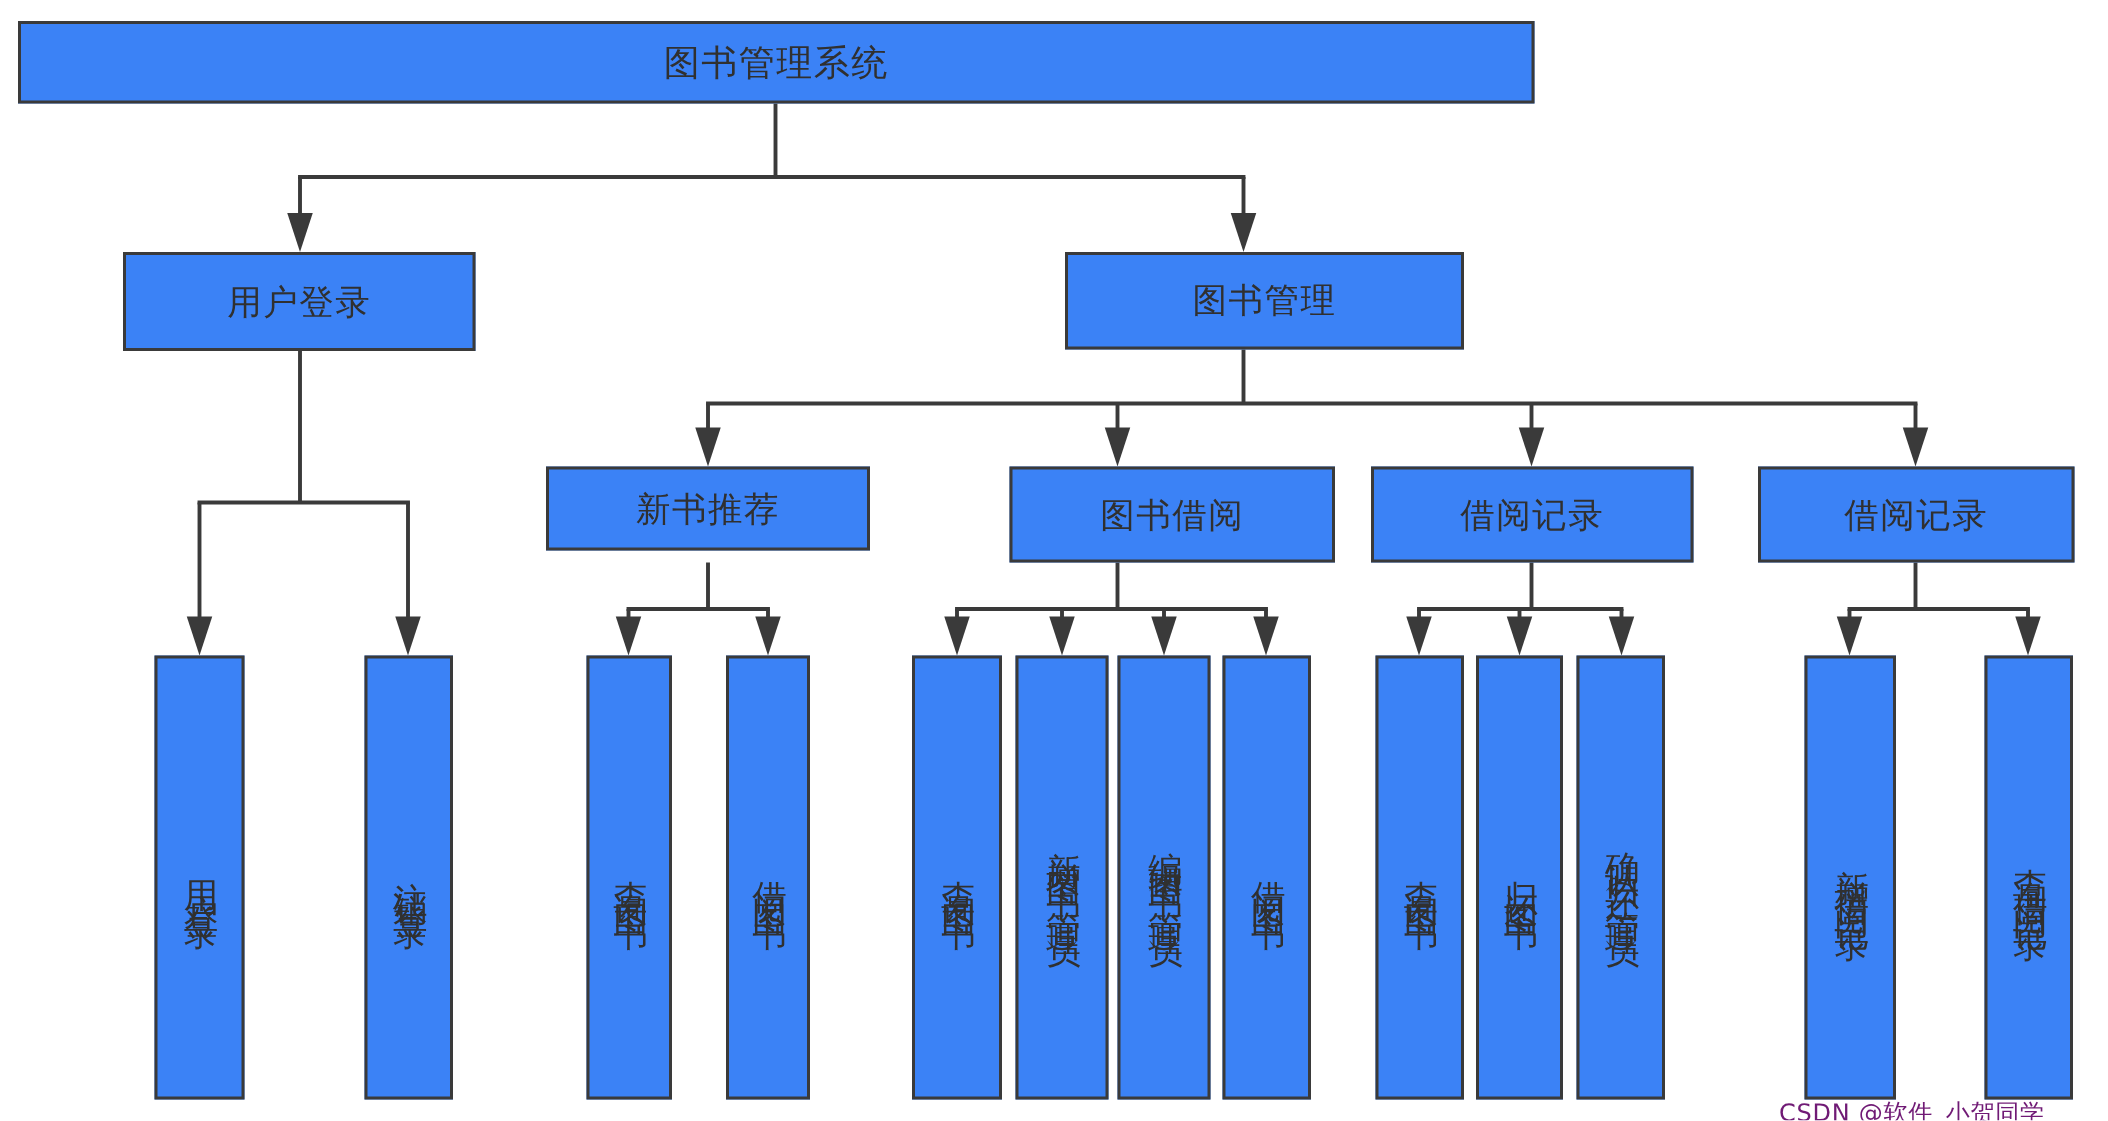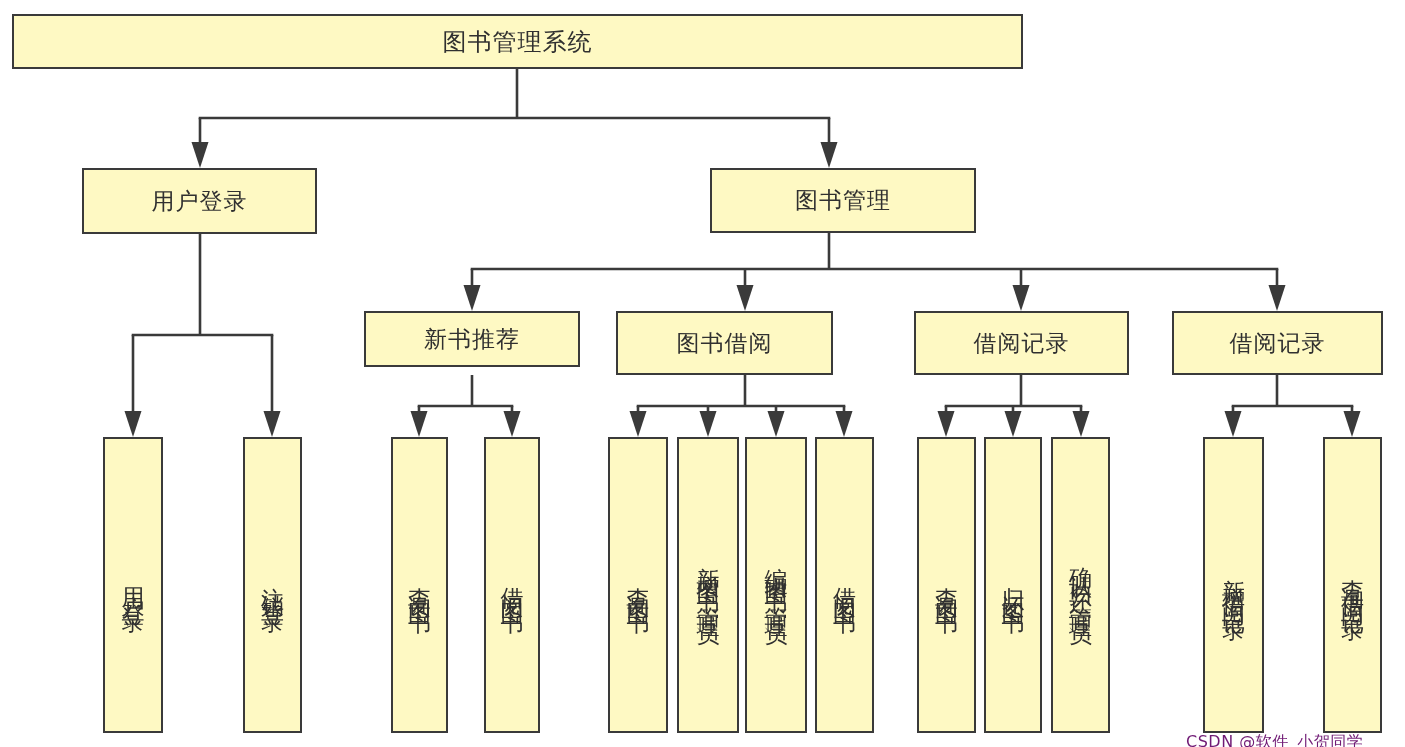--- a/index.html
+++ b/index.html
@@ -18,21 +18,21 @@
   .connectors {
     position: absolute;
     left: 0; top: 0;
     width: 1405px;
     height: 747px;
     z-index: 1;
   }
   .box {
     position: absolute;
     box-sizing: border-box;
-    background: #fef9c3;
+    background: #3b82f6;
     border: 2.5px solid #3a3a3a;
     display: flex;
     align-items: center;
     justify-content: center;
     color: #303030;
     z-index: 2;
   }
   .hbox span {
     font-size: 23px;
     letter-spacing: 1px;
@@ -126,21 +126,21 @@
   <div class="box hbox" style="left:82px; top:168px; width:235px; height:66px;">
     <span>用户登录</span>
   </div>
   <div class="box hbox" style="left:710px; top:168px; width:266px; height:65px;">
     <span>图书管理</span>
   </div>
 
   <div class="box hbox" style="left:364px; top:311px; width:216px; height:56px;">
     <span>新书推荐</span>
   </div>
-  <div class="box hbox" style="left:616px; top:311px; width:217px; height:64px;">
+  <div class="box hbox" style="left:673px; top:311px; width:217px; height:64px;">
     <span>图书借阅</span>
   </div>
   <div class="box hbox" style="left:914px; top:311px; width:215px; height:64px;">
     <span>借阅记录</span>
   </div>
   <div class="box hbox" style="left:1172px; top:311px; width:211px; height:64px;">
     <span>借阅记录</span>
   </div>
 
   <div class="box vbox" style="left:103px; top:437px; width:60px; height:296px;">

